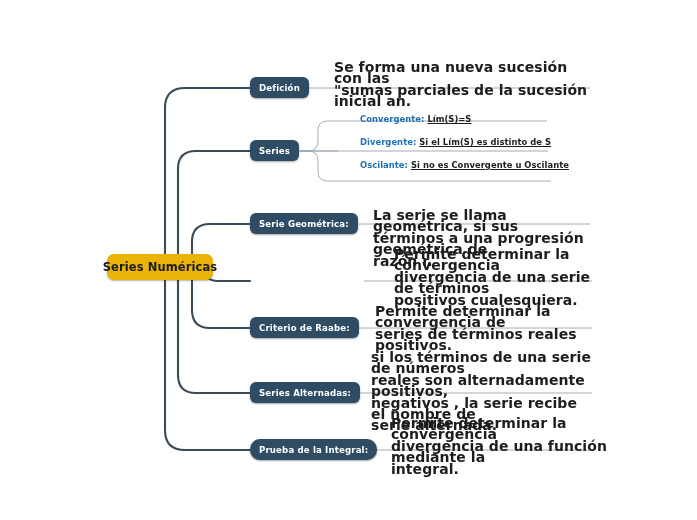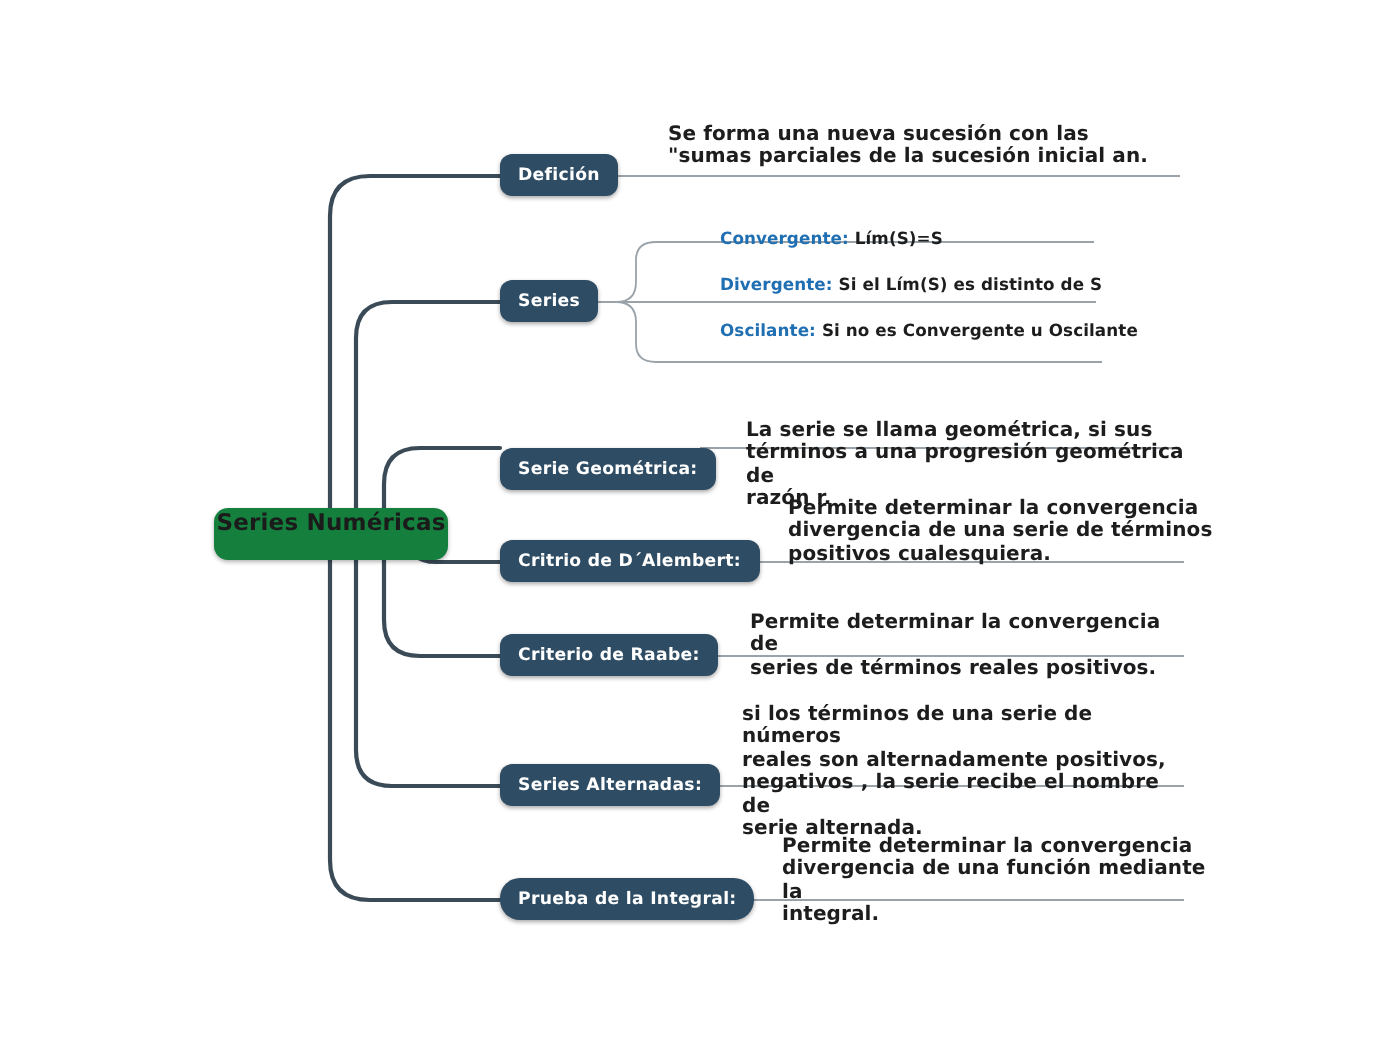--- a/index.html
+++ b/index.html
@@ -29,27 +29,27 @@
     width: 697px;
     height: 520px;
     pointer-events: none;
   }
 
   
   .root-node {
     position: absolute;
     left: 107px;
     top: 254px;
-    width: 117px;
+    width: 106px;
     height: 26px;
-    background: #15803d;
+    background: #eab308;
     border-radius: 7px;
     box-shadow: 0 1px 2px rgba(0,0,0,0.30);
     display: flex;
-    align-items: flex-start;
+    align-items: center;
     justify-content: center;
     z-index: 5;
   }
   .root-node .root-label {
     font-size: 11.5px;
     font-weight: bold;
     color: #1b1b1b;
     letter-spacing: 0.1px;
     white-space: nowrap;
   }
@@ -75,21 +75,21 @@
     white-space: nowrap;
     letter-spacing: 0.15px;
   }
 
   
   .note {
     position: absolute;
     z-index: 3;
   }
   .note .note-text {
-    font-size: 10px;
+    font-size: 14px;
     font-weight: bold;
     color: #1d1d1d;
     line-height: 11.4px;
     display: block;
     white-space: pre-line;
     letter-spacing: 0.05px;
   }
 
   
   .subitem {
@@ -99,20 +99,21 @@
     font-size: 8.4px;
     font-weight: bold;
     letter-spacing: 0.05px;
   }
   .subitem .sub-key {
     color: #1f6fb2;
     padding-left: 40px;
   }
   .subitem .sub-val {
     color: #1d1d1d;
+    text-decoration: underline;
   }
 </style>
 </head>
 <body>
 
 <div id="canvas">
 
   <svg id="connectors" viewBox="0 0 697 520">
     <g fill="none" stroke="#3a4b57" stroke-width="2.1" stroke-linecap="round">
 
@@ -165,32 +166,29 @@
   </div>
   <div class="subitem" style="left:320px; top:160px;">
     <span class="sub-key">Oscilante: </span>
     <span class="sub-val">Si no es Convergente u Oscilante</span>
   </div>
   <div class="subitem" style="left:320px; top:137px;">
     <span class="sub-key">Divergente: </span>
     <span class="sub-val">Si el Lím(S) es distinto de S</span>
   </div>
 
-  <div class="pill" style="left:250px; top:224px;">
+  <div class="pill" style="left:250px; top:213px;">
     <span class="pill-label">Serie Geométrica:</span>
   </div>
   <div class="note" style="left:373px; top:210px; width:222px;">
     <span class="note-text">La serie se llama geométrica, si sus
 términos a una progresión geométrica de
 razón r.</span>
   </div>
 
-  <div class="pill" style="left:250px; top:270px;">
-    <span class="pill-label">Critrio de D´Alembert:</span>
-  </div>
   <div class="note" style="left:394px; top:249px; width:218px;">
     <span class="note-text">Permite determinar la convergencia
 divergencia de una serie de términos
 positivos cualesquiera.</span>
   </div>
 
   <div class="pill" style="left:250px; top:317px;">
     <span class="pill-label">Criterio de Raabe:</span>
   </div>
   <div class="note" style="left:375px; top:306px; width:218px;">

